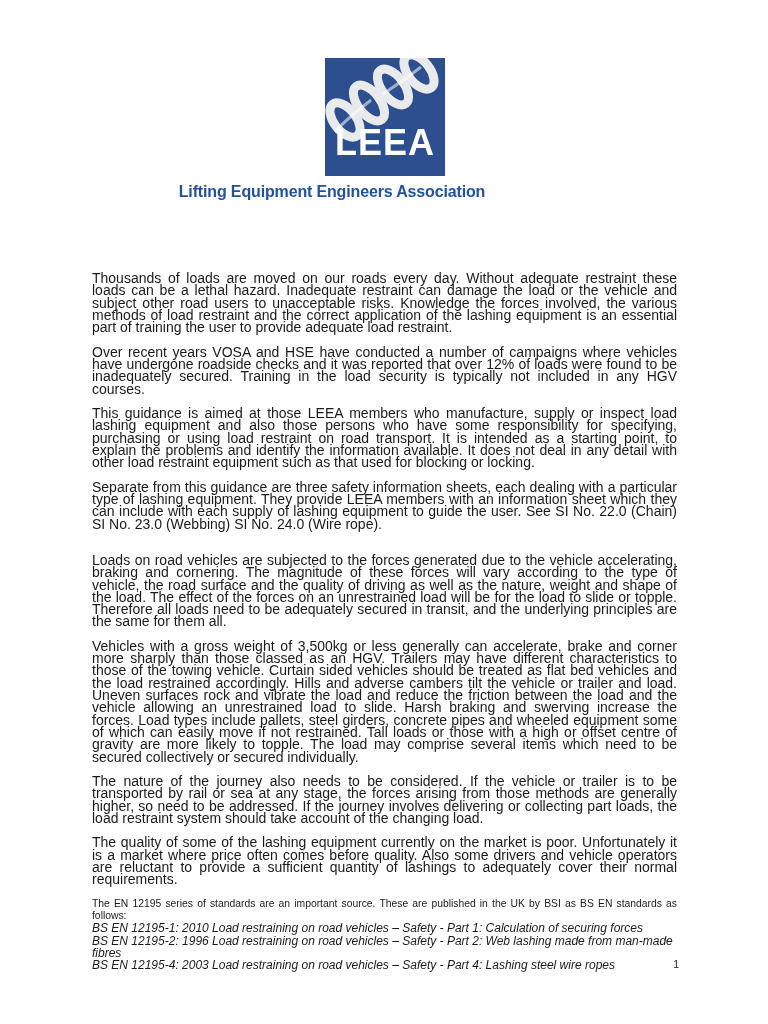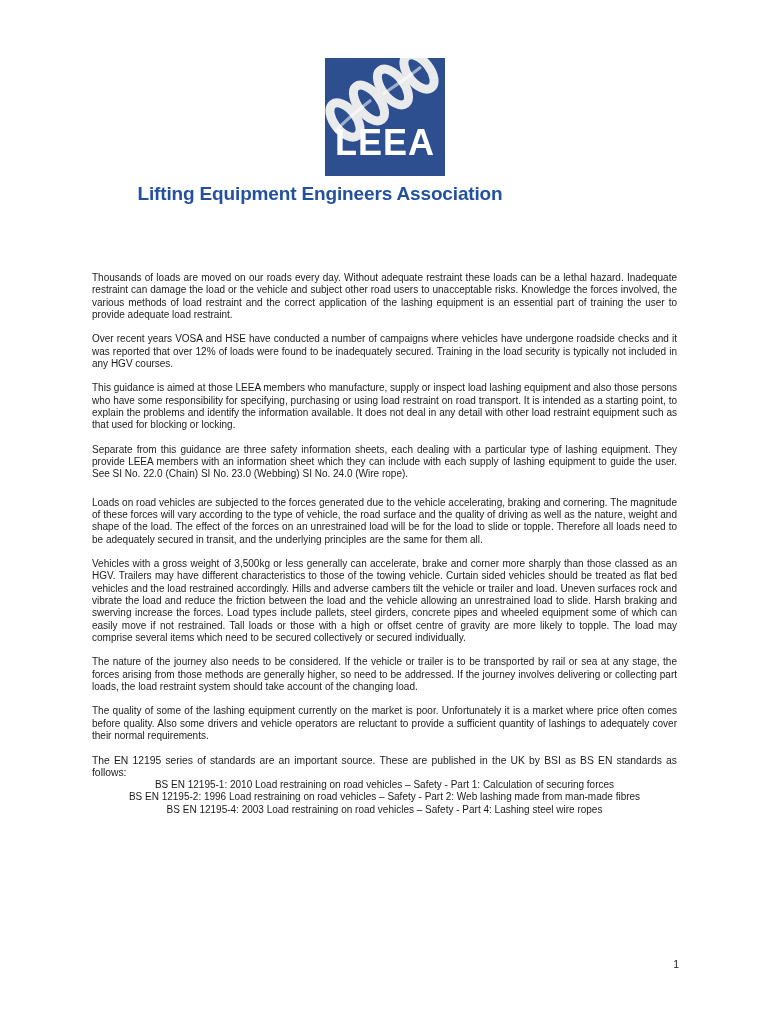--- a/index.html
+++ b/index.html
@@ -42,72 +42,73 @@
   }
 
   .logo-svg {
     display: block;
     width: 120px;
     height: 118px;
   }
 
   .tagline {
     position: absolute;
-    left: 4px;
+    left: 16px;
     top: 183px;
     width: 632px;
     text-align: center;
     font-family: "Liberation Sans", sans-serif;
     font-weight: bold;
-    font-size: 19px;
+    font-size: 16px;
     letter-spacing: -0.15px;
     color: #23519e;
     white-space: nowrap;
   }
 
   
   .content {
     position: absolute;
     left: 92px;
     top: 272px;
     width: 585px;
   }
 
   p.para {
     margin: 0 0 12.2px 0;
-    font-size: 10px;
+    font-size: 14px;
     line-height: 12.3px;
     text-align: justify;
     text-justify: inter-word;
     color: #1a1a1a;
     font-family: "Liberation Sans", sans-serif;
   }
 
   p.para:last-child {
     margin-bottom: 0;
   }
 
   
   p.para.gap-before {
-    margin-top: 16px;
+    margin-top: 24px;
   }
 
   
   .standards {
     margin: 0;
     padding: 0;
     list-style: none;
   }
 
   .standards li {
-    font-size: 10px;
+    font-size: 12px;
     line-height: 12.3px;
-    text-align: center;
+    text-align: left;
     color: #1a1a1a;
     font-family: "Liberation Sans", sans-serif;
+    font-style: italic;
   }
 
   .standards-intro {
     margin: 0;
     font-size: 10.35px;
     line-height: 12.3px;
     text-align: justify;
     color: #1a1a1a;
   }
 

